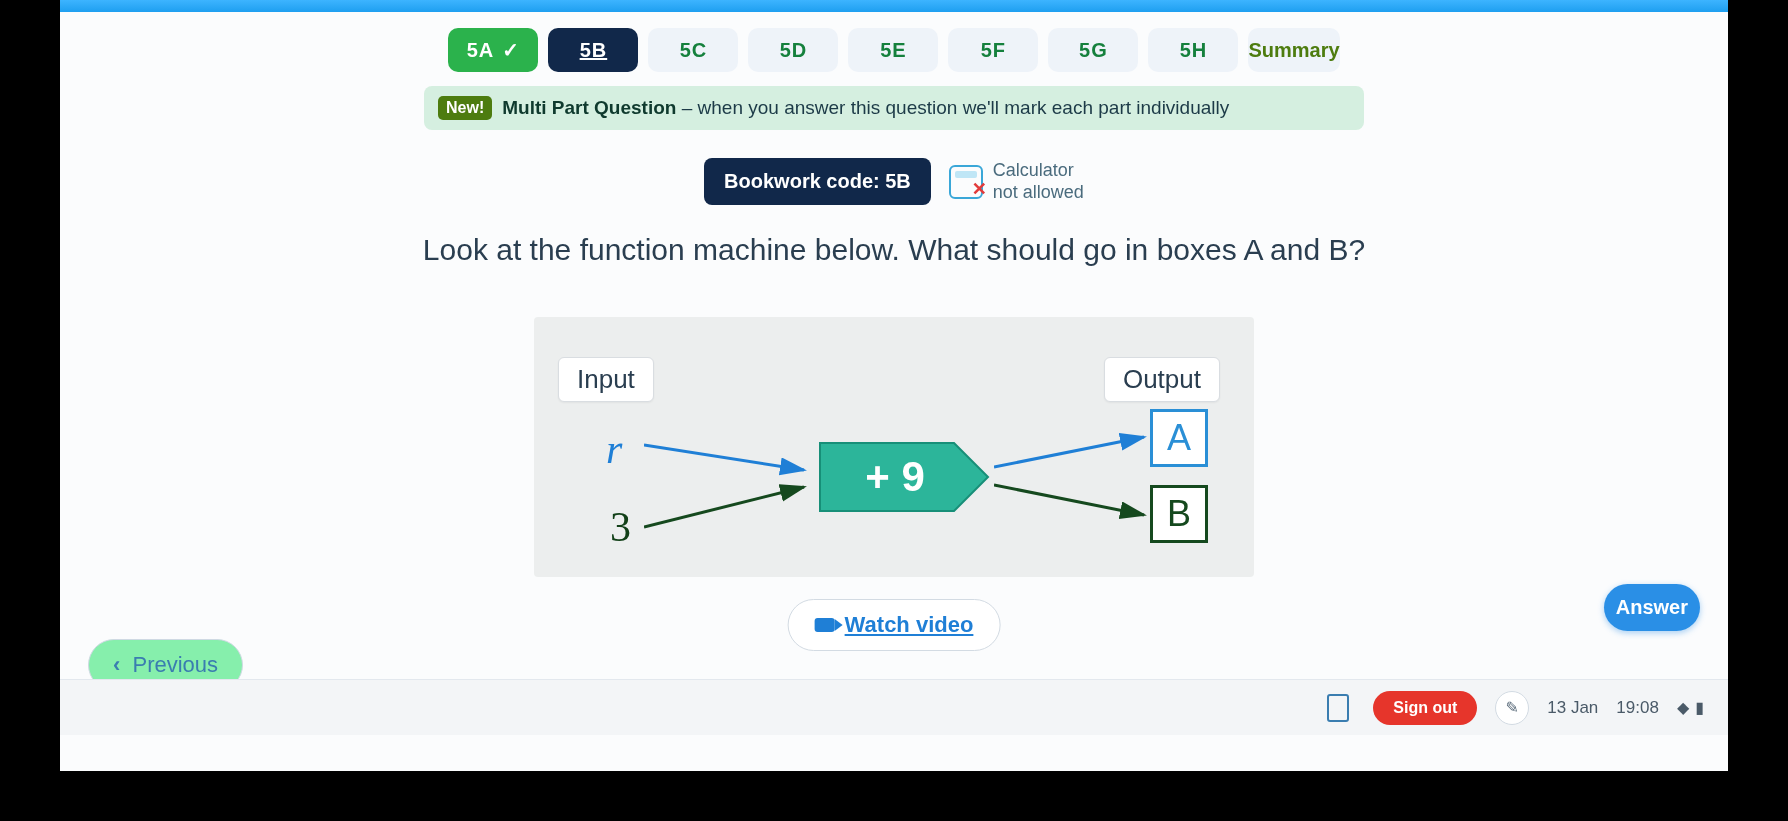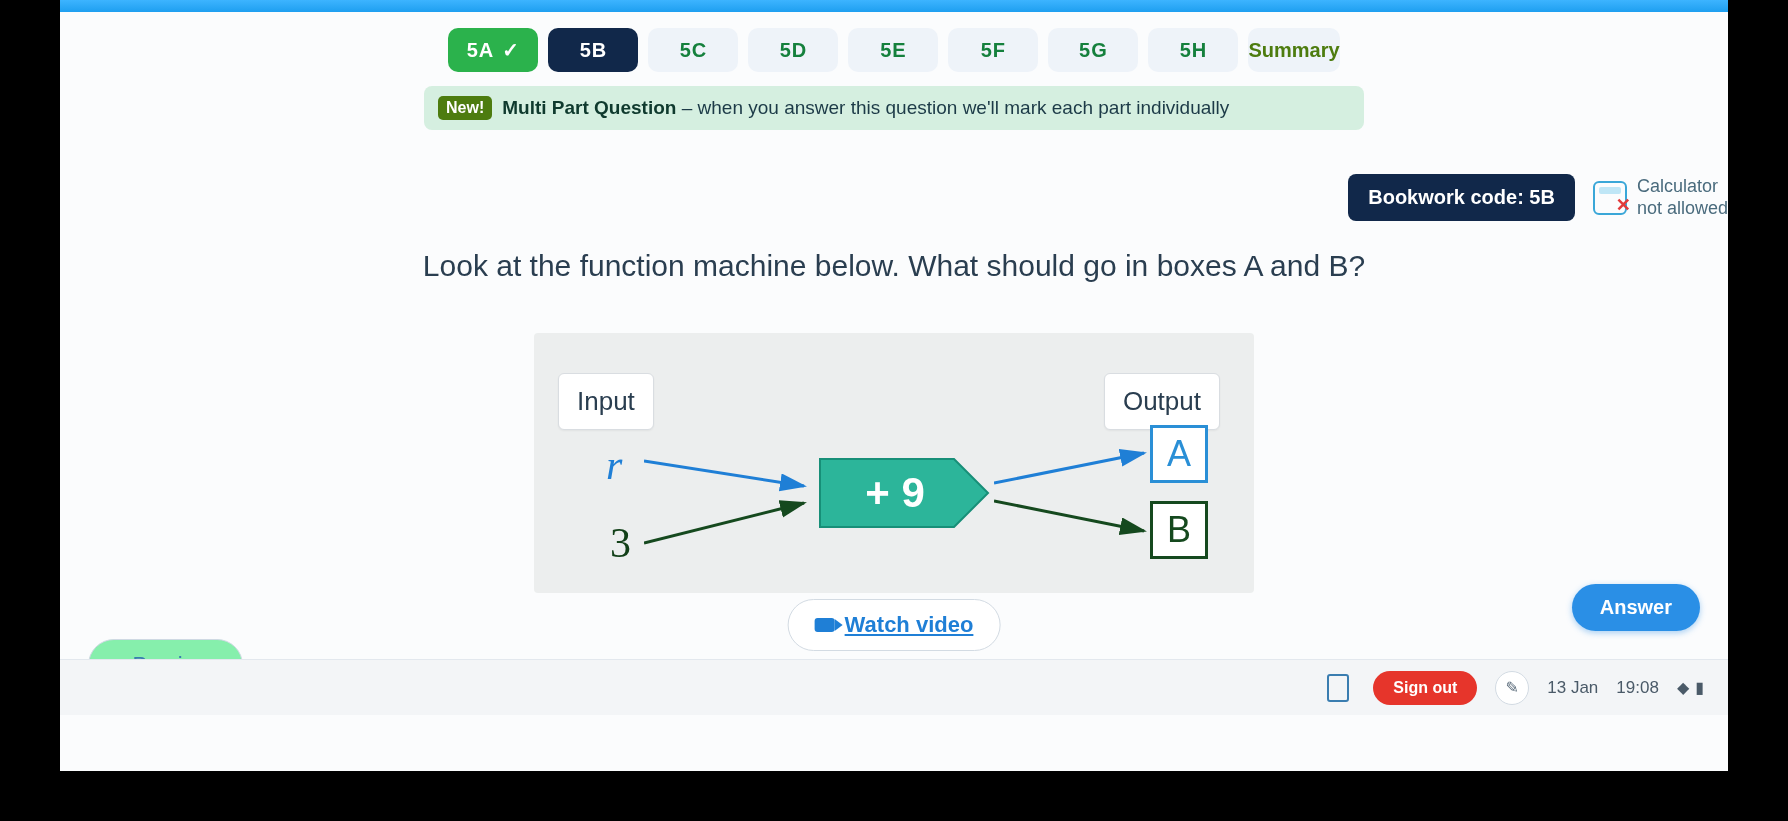--- a/index.html
+++ b/index.html
@@ -48,20 +48,21 @@
     cursor: pointer;
   }
   .tab.done {
     background: #2bb24c;
     color: #fff;
   }
   .tab.done .check { margin-left: 8px; }
   .tab.active {
     background: #11284a;
     color: #fff;
+    text-decoration: underline;
   }
   .tab.summary {
     color: #4d7c0f;
     font-weight: 600;
     letter-spacing: 0;
   }
   .info-banner {
     margin: 0 auto;
     width: 940px;
     background: #d5efe0;
@@ -78,23 +79,23 @@
     color: #fff;
     font-weight: 700;
     font-size: 16px;
     padding: 3px 8px;
     border-radius: 5px;
   }
   .info-banner strong { color: #0f3a2e; font-weight: 700; }
   .code-row {
     display: flex;
     gap: 18px;
-    justify-content: flex-end;
-    align-items: center;
-    margin-top: 44px;
+    justify-content: center;
+    align-items: center;
+    margin-top: 28px;
   }
   .code-chip {
     background: #11284a;
     color: #fff;
     font-weight: 600;
     font-size: 20px;
     padding: 12px 20px;
     border-radius: 8px;
   }
   .calc-block {
@@ -137,21 +138,21 @@
     height: 260px;
     background: #eceeee;
     border-radius: 4px;
     position: relative;
   }
   .lbl {
     position: absolute;
     background: #fff;
     border: 1px solid #d9dde1;
     border-radius: 6px;
-    padding: 12px 18px;
+    padding: 6px 18px;
     font-size: 26px;
     color: #2a3e50;
     box-shadow: 0 1px 2px rgba(0,0,0,.05);
   }
   .lbl-input { top: 40px; left: 24px; }
   .lbl-output { top: 30px; right: 34px; margin-top: 10px; }
   .val {
     position: absolute;
     font-size: 42px;
     font-family: Georgia, "Times New Roman", serif;
@@ -219,41 +220,41 @@
     border-top: 6px solid transparent;
     border-bottom: 6px solid transparent;
   }
   .answer-btn {
     position: absolute;
     right: 28px; bottom: 140px;
     background: #2a8fe6;
     color: #fff;
     font-weight: 700;
     font-size: 20px;
-    padding: 12px 28px;
+    padding: 12px 12px;
     border-radius: 999px;
     cursor: pointer;
     box-shadow: 0 2px 6px rgba(40,140,230,.4);
   }
   .prev-btn {
     position: absolute;
     left: 28px; bottom: 80px;
     background: #86efac;
     border: 1px solid #cfd9e3;
     border-radius: 999px;
     padding: 12px 24px;
     font-size: 22px;
     color: #3a7db0;
     font-weight: 500;
     cursor: pointer;
   }
   .prev-btn .chev { color: #3a7db0; margin-right: 6px; font-weight: 700; }
   .bottom-bar {
     position: absolute;
-    left: 0; right: 0; bottom: 56px;
+    left: 0; right: 0; bottom: 36px;
     height: 56px;
     background: #f3f5f7;
     border-top: 1px solid #e3e8ee;
     display: flex;
     align-items: center;
     justify-content: flex-end;
     gap: 18px;
     padding: 0 24px;
   }
   .signout {

